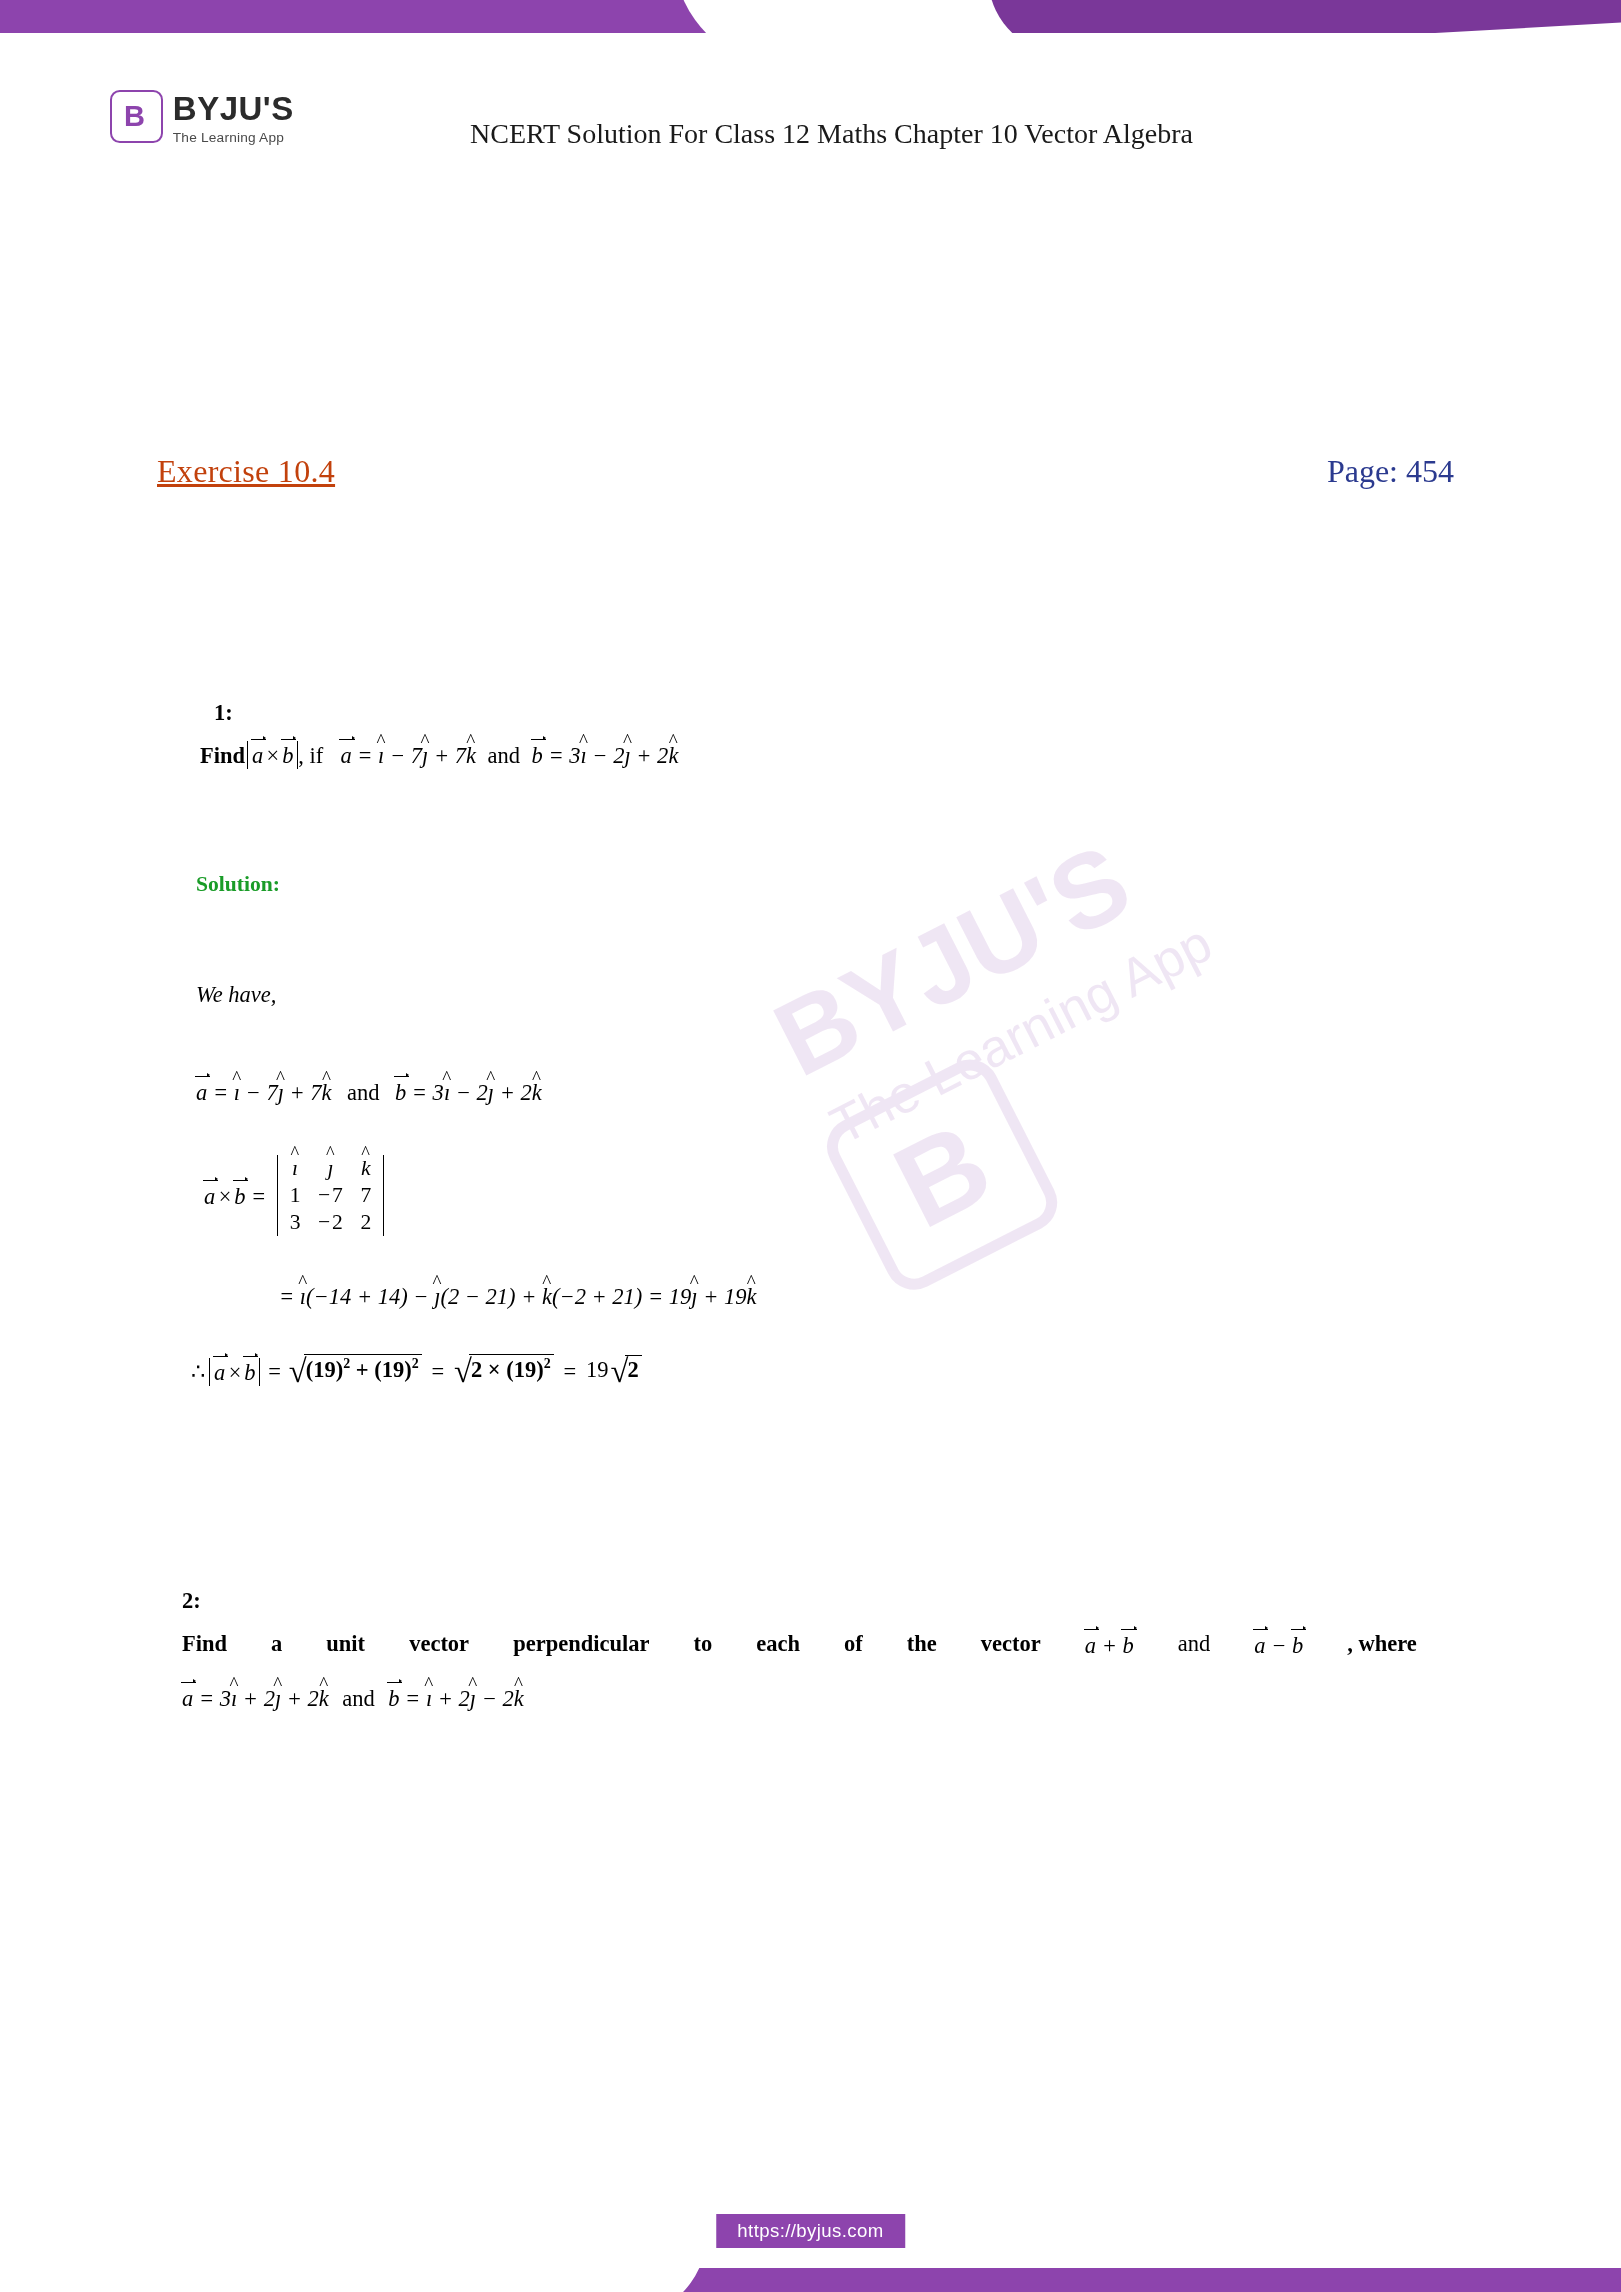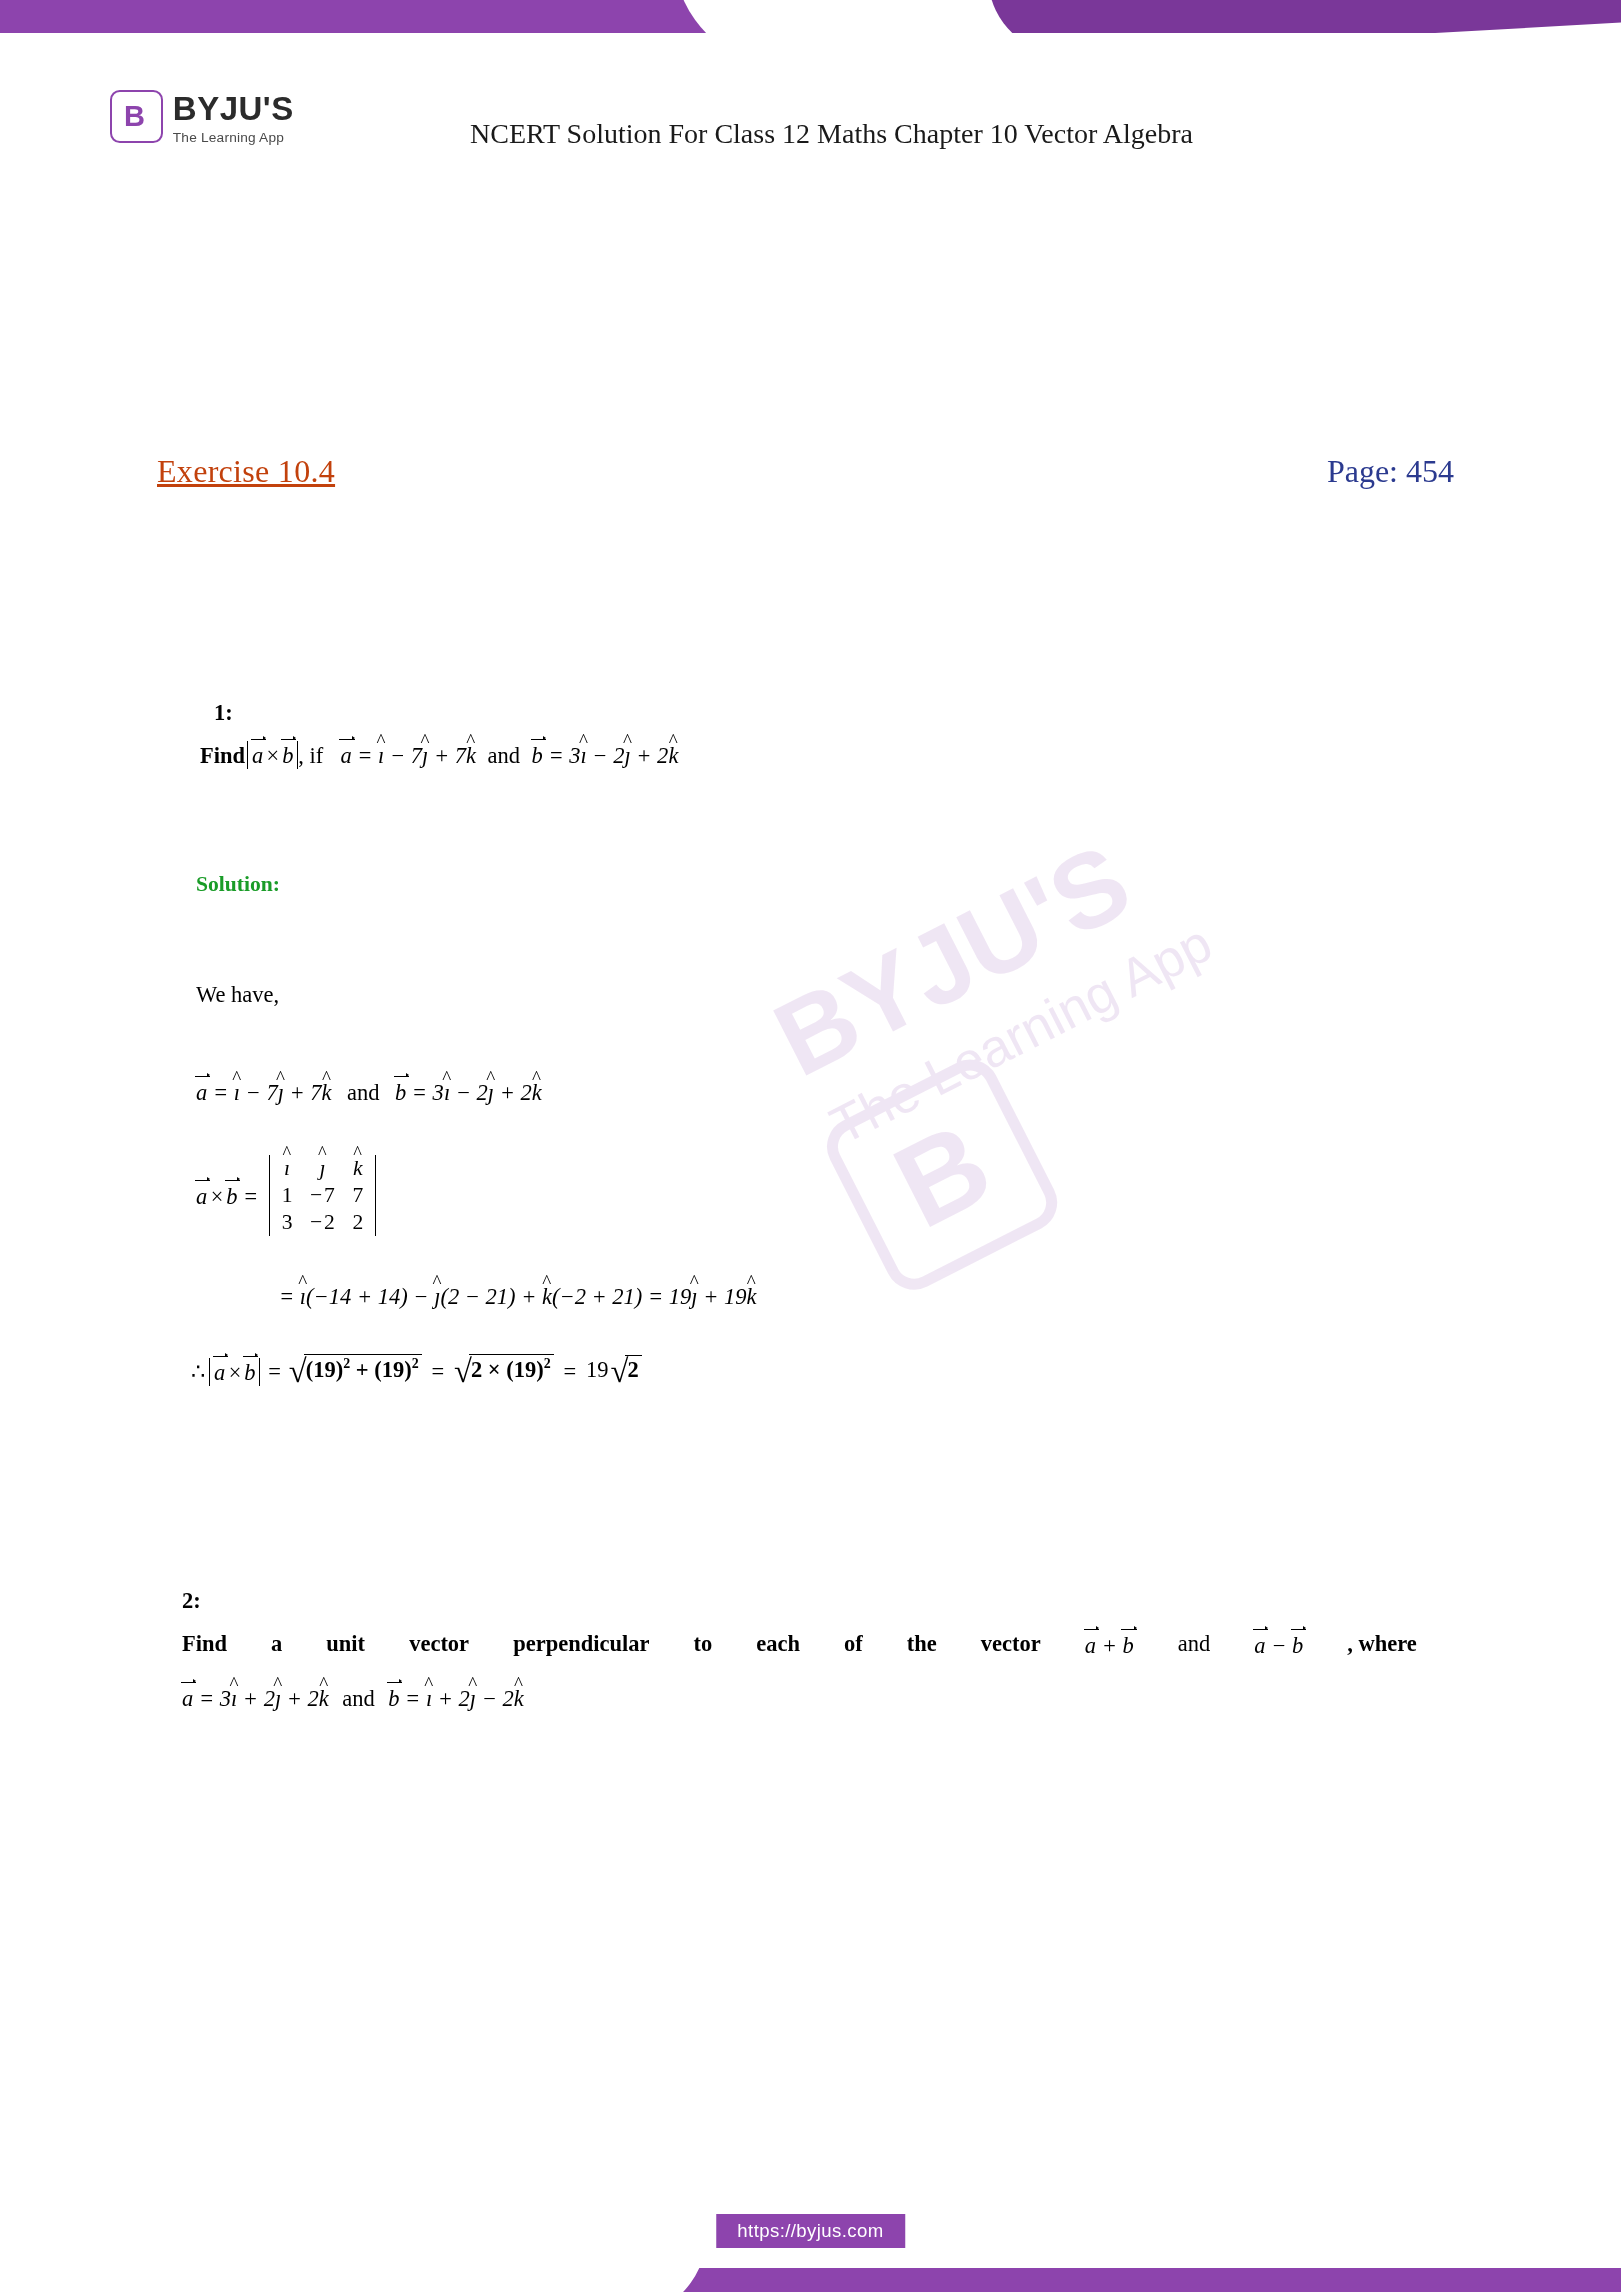--- a/index.html
+++ b/index.html
@@ -126,20 +126,21 @@
   .solution-label {
     position: absolute;
     font-weight: bold;
     font-size: 21.6px;
     color: #1a9c28;
   }
   .plain-text {
     position: absolute;
     font-size: 22.5px;
     color: #000;
+    font-style: italic;
   }
 
   
   .math { font-family: "Liberation Serif", serif; font-style: italic; }
   .vec {
     position: relative;
     display: inline-block;
     padding-top: 2px;
   }
   .vec::after {
@@ -340,21 +341,21 @@
 
 <div class="plain-text" style="top:982px; left:196px;">We have,</div>
 
 <div class="q-body" style="top:1078px; left:196px;">
   <span class="math"><span class="vec">a</span> = <span class="hat">ı</span> − 7<span class="hat">ȷ</span> + 7<span class="hat">k</span></span>
   <span style="margin:0 9.8px;">and</span>
   <span class="math"><span class="vec">b</span> = 3<span class="hat">ı</span> − 2<span class="hat">ȷ</span> + 2<span class="hat">k</span></span>
 </div>
 
 <div class="q-body" style="top:1155px; left:196px; display:flex; align-items:center;">
-  <span class="math" style="margin-right:7.8px;"><span class="vec">a</span> × <span class="vec">b</span> =</span>
+  <span class="math" style="margin-right:7.8px;margin-left:8px;"><span class="vec">a</span> × <span class="vec">b</span> =</span>
   <span class="det">
     <span class="bar"></span>
     <table>
       <tbody>
           <tr>
         <td class="math"><span class="hat">ı</span></td>
         <td class="math"><span class="hat">ȷ</span></td>
         <td class="math"><span class="hat">k</span></td>
       </tr>
       <tr>

